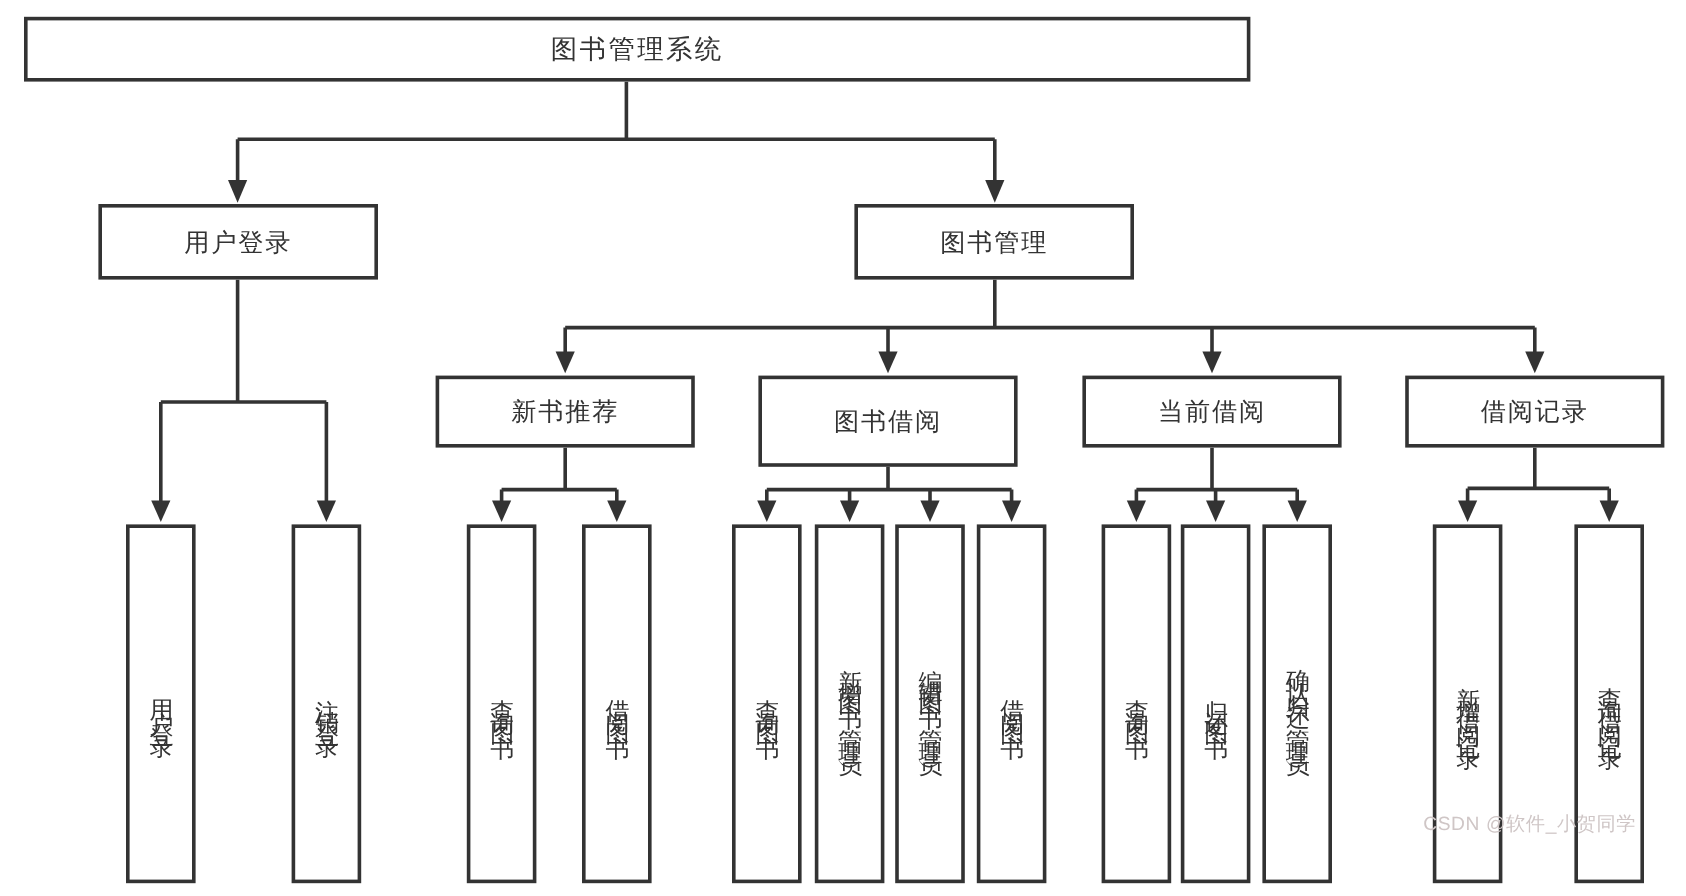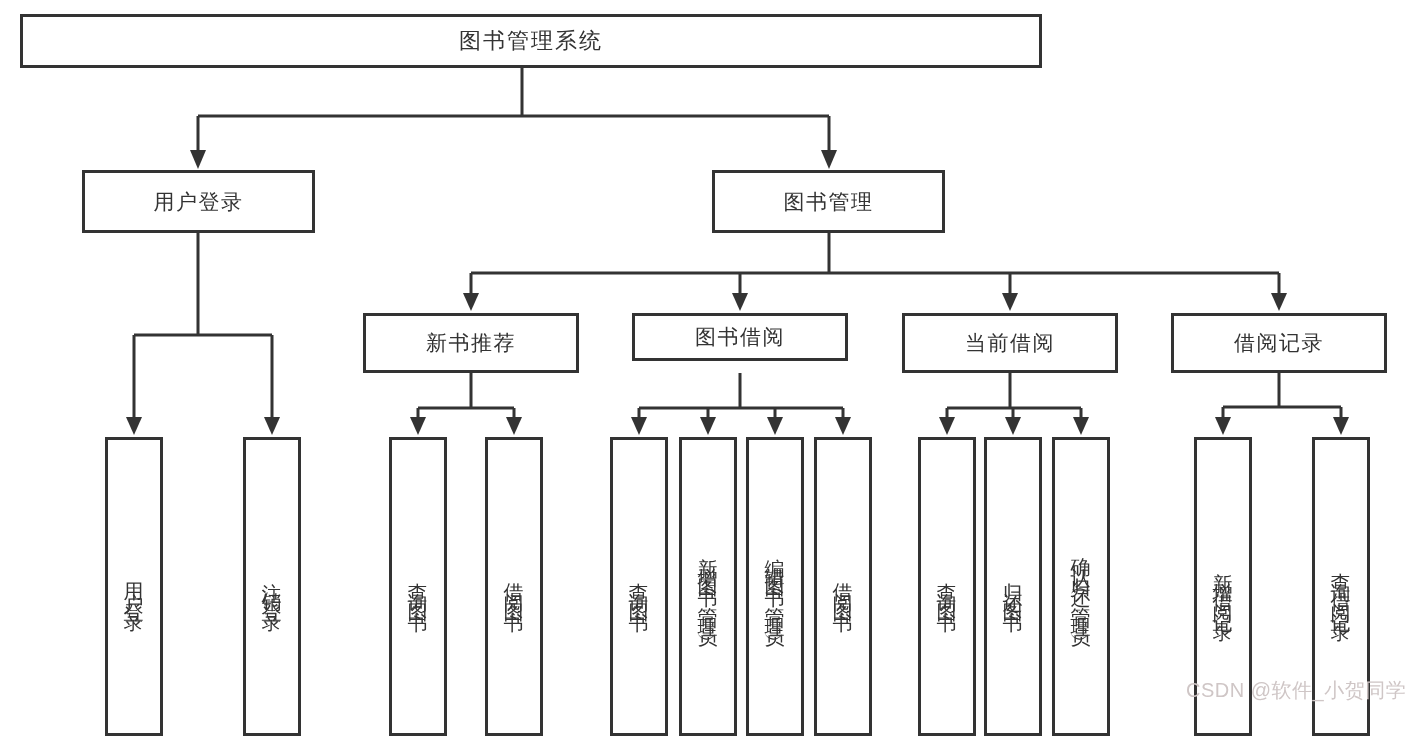--- a/index.html
+++ b/index.html
@@ -24,21 +24,21 @@
   .leaf{z-index:1;}
   .vtext{
     writing-mode:vertical-lr; text-orientation:mixed;
     font-size:20px; letter-spacing:10px; line-height:1.1;
   }
   svg.wires{position:absolute; left:0; top:0; z-index:0;}
   .cline{stroke:var(--line,#333); stroke-width:3; fill:none;}
   .ahead{fill:var(--line,#333); stroke:none;}
   .watermark{
     position:absolute; left:1186px; top:677px; z-index:3;
-    font-size:20px; letter-spacing:0.5px;
+    font-size:16px; letter-spacing:0.5px;
     color:var(--watermark,#cfc6c6); white-space:nowrap;
   }
 </style>
 </head>
 <body>
 
 <div class="canvas">
 
   <svg class="wires" width="1405" height="747">
 
@@ -83,21 +83,21 @@
   <div class="box lvl" style="left:82px;top:170px;width:233px;height:63px;">
     <span>用户登录</span>
   </div>
   <div class="box lvl" style="left:712px;top:170px;width:233px;height:63px;">
     <span>图书管理</span>
   </div>
 
   <div class="box lvl" style="left:363px;top:313px;width:216px;height:60px;">
     <span>新书推荐</span>
   </div>
-  <div class="box lvl" style="left:632px;top:313px;width:216px;height:48px;">
+  <div class="box lvl" style="left:632px;top:313px;width:216px;height:76px;">
     <span>图书借阅</span>
   </div>
   <div class="box lvl" style="left:1171px;top:313px;width:216px;height:60px;">
     <span>借阅记录</span>
   </div>
   <div class="box lvl" style="left:902px;top:313px;width:216px;height:60px;">
     <span>当前借阅</span>
   </div>
 
   <div class="box leaf" style="left:105px;top:437px;width:58px;height:299px;">

